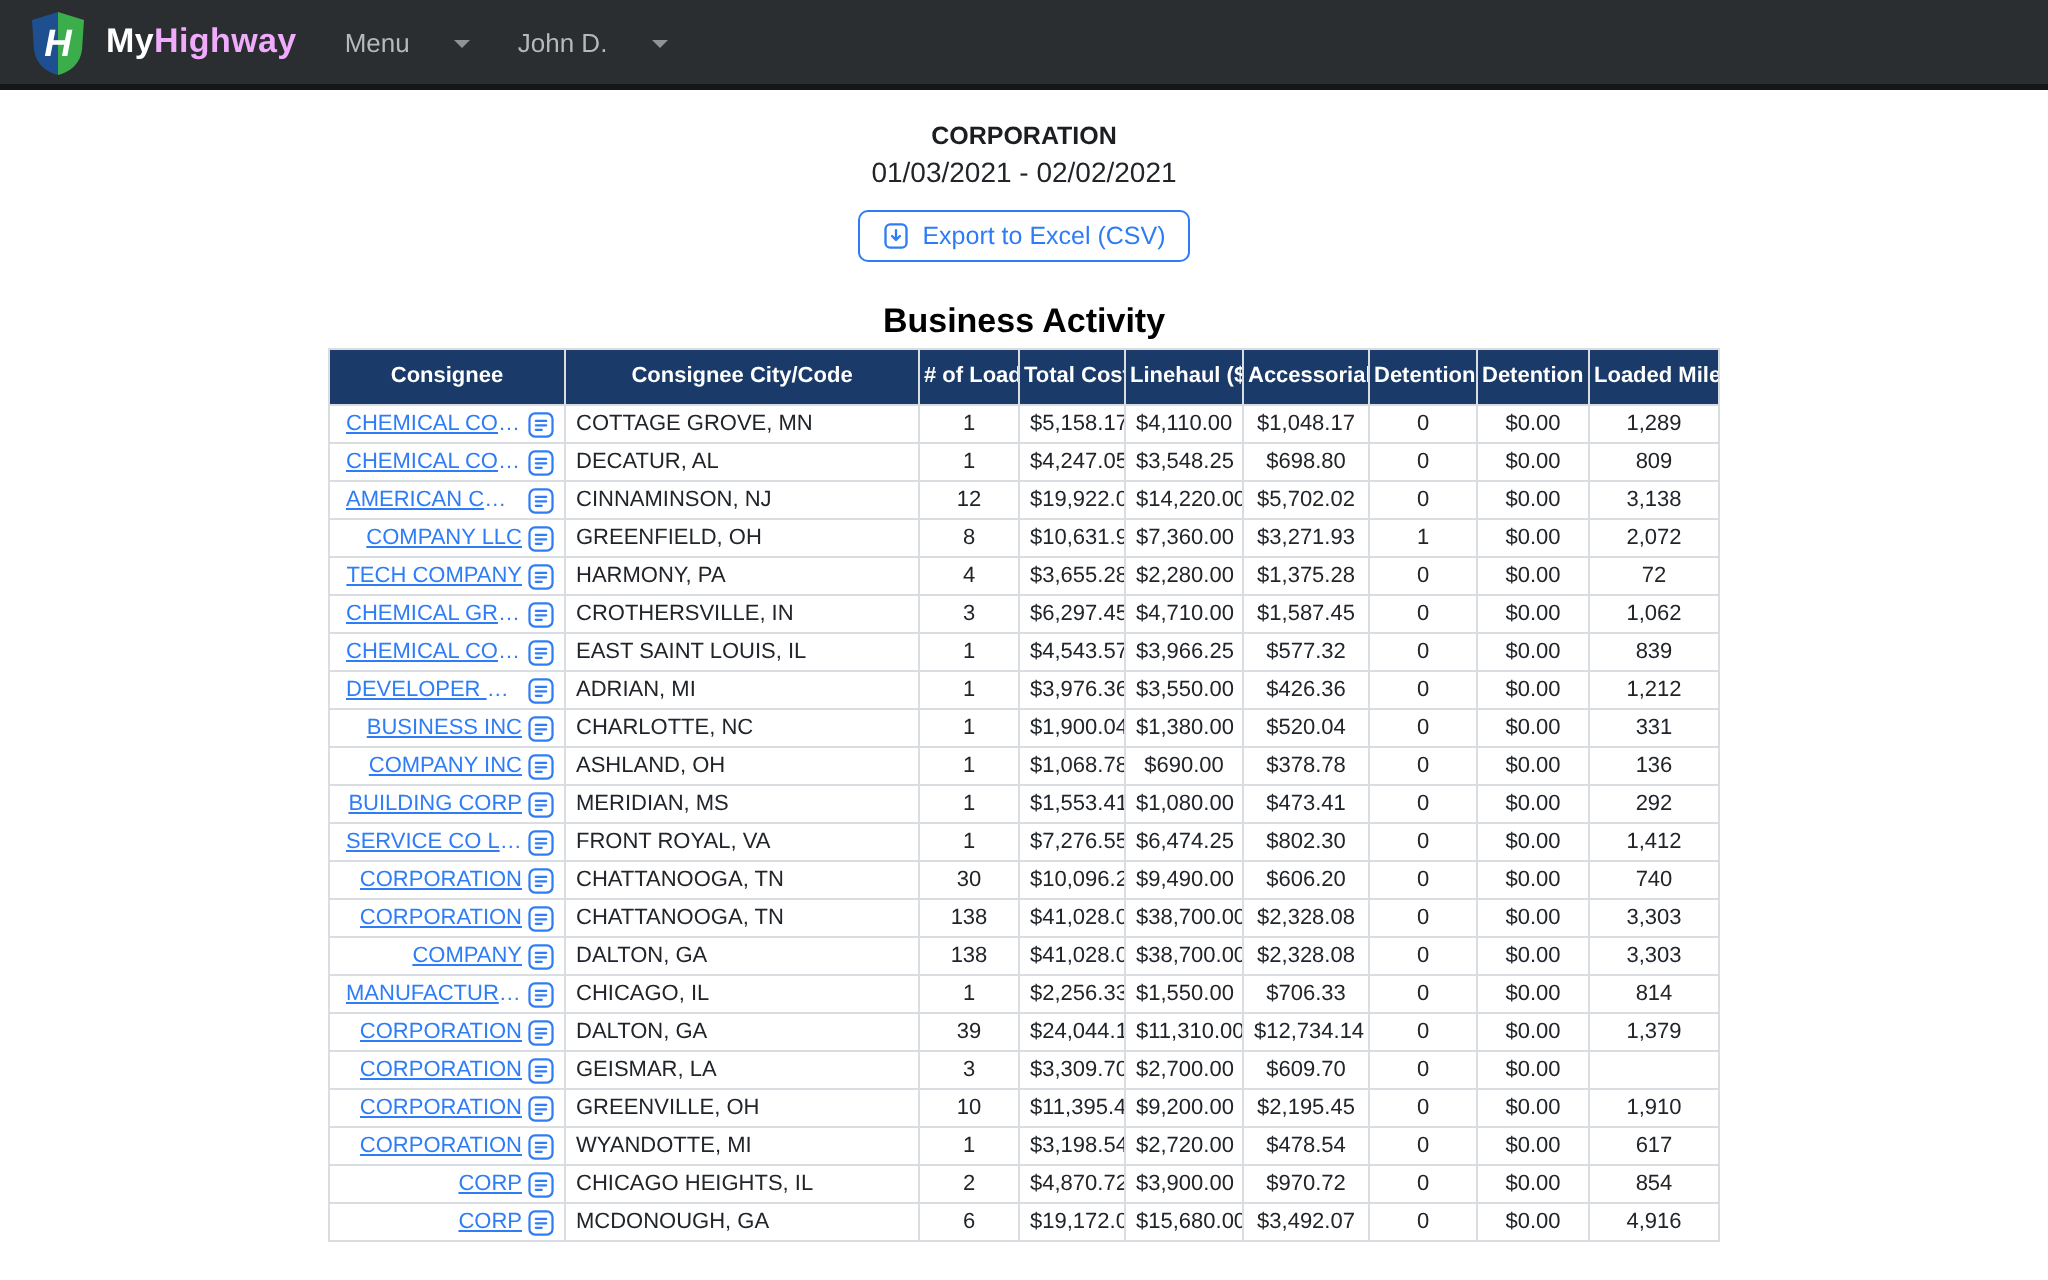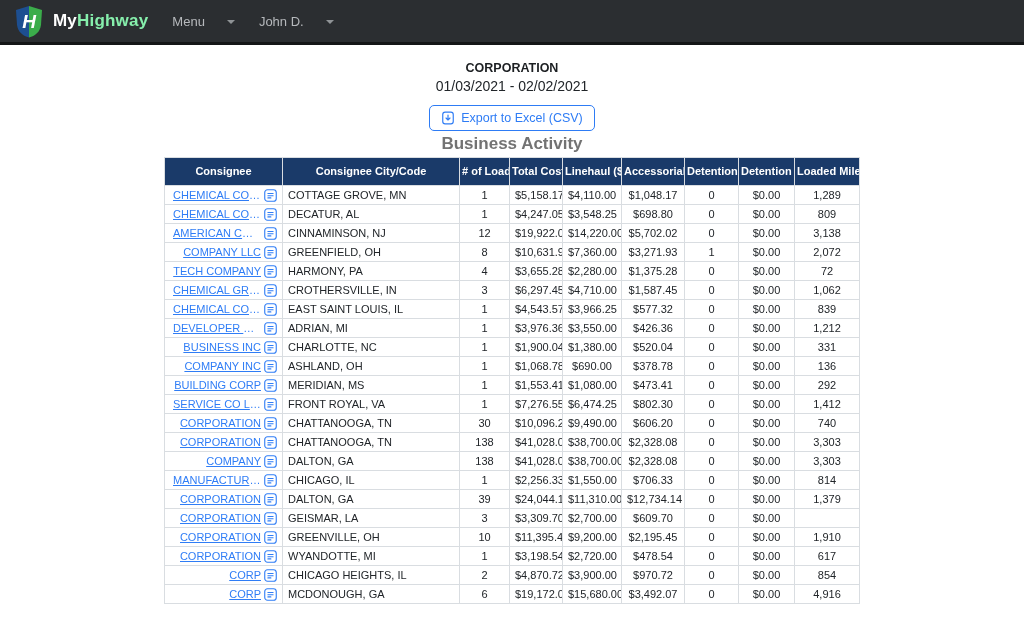--- a/index.html
+++ b/index.html
@@ -6,37 +6,37 @@
   html, body { width: 1024px; height: 640px; overflow: hidden; background: #ffffff;
     font-family: "Liberation Sans", sans-serif; }
 
   
   .navbar { height: 45px; background: #2b2e31; border-bottom: 3px solid #141617;
     display: flex; align-items: center; padding: 0 14px; gap: 18px; }
   .brand { display: flex; align-items: center; gap: 9px; }
   .logo-svg { display: block; }
   .brand-text { font-size: 17px; font-weight: bold; letter-spacing: .2px; }
   .brand-my { color: #ffffff; }
-  .brand-highway { color: #86efac; }
+  .brand-highway { color: #f0abfc; }
   .nav-item { color: #b6b9bc; font-size: 13px; display: flex; align-items: center;
     gap: 22px; cursor: pointer; margin-left: 6px; }
   .caret { width: 0; height: 0; border-left: 4px solid transparent;
     border-right: 4px solid transparent; border-top: 4px solid #8f9396; margin-top: 2px; }
 
   
   .content { text-align: center; }
   .btn { display: inline-flex; align-items: center; gap: 6px; background: #ffffff;
     border: 1px solid #2e7cf5; color: #2e7cf5; border-radius: 5px; padding: 5px 11px;
     font-size: 12.5px; font-weight: 500; font-family: inherit; cursor: pointer; }
   .btn svg { display: block; }
   .btn-change { margin-top: 14px; }
   .report-title { margin-top: 16px; font-size: 12.5px; font-weight: bold; color: #1c1f22; }
   .report-dates { margin-top: 3px; font-size: 14px; color: #212529; }
   .btn-export { margin-top: 11px; }
-  .table-title { margin-top: 3px; font-size: 17px; font-weight: bold; color: #737373; }
+  .table-title { margin-top: 20px; font-size: 17px; font-weight: bold; color: #000000; }
 
   
   table.report { border-collapse: collapse; table-layout: fixed; width: 695px;
     margin: 3px auto 0 auto; font-size: 11px; }
   table.report th, table.report td { border: 1px solid #d9dde1; overflow: hidden;
     white-space: nowrap; }
   thead th { background: #1a3a69; color: #ffffff; font-weight: bold;
     text-align: center; padding: 2px 2px; line-height: 13px; height: 28px;
     border-color: #cfd4da; }
   tbody td { padding: 2.5px 5px; line-height: 13px; color: #212529; background: #fff; }

